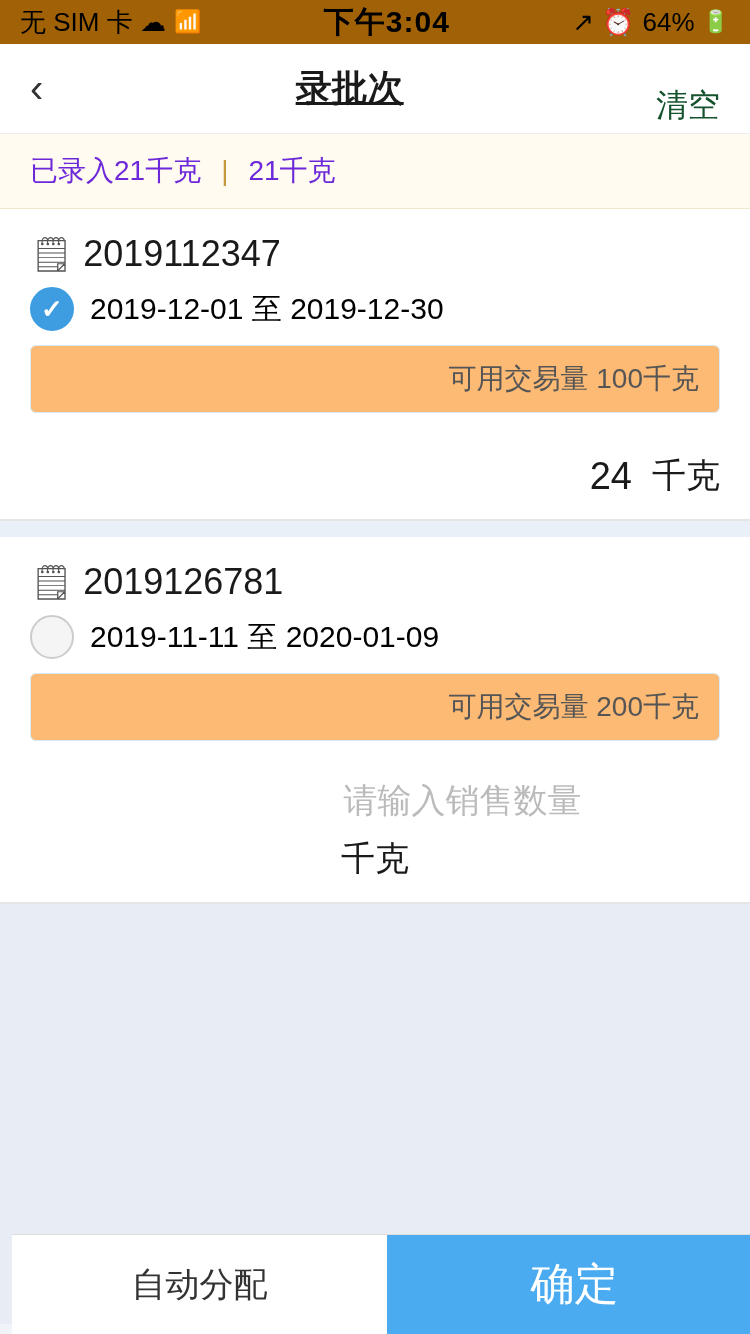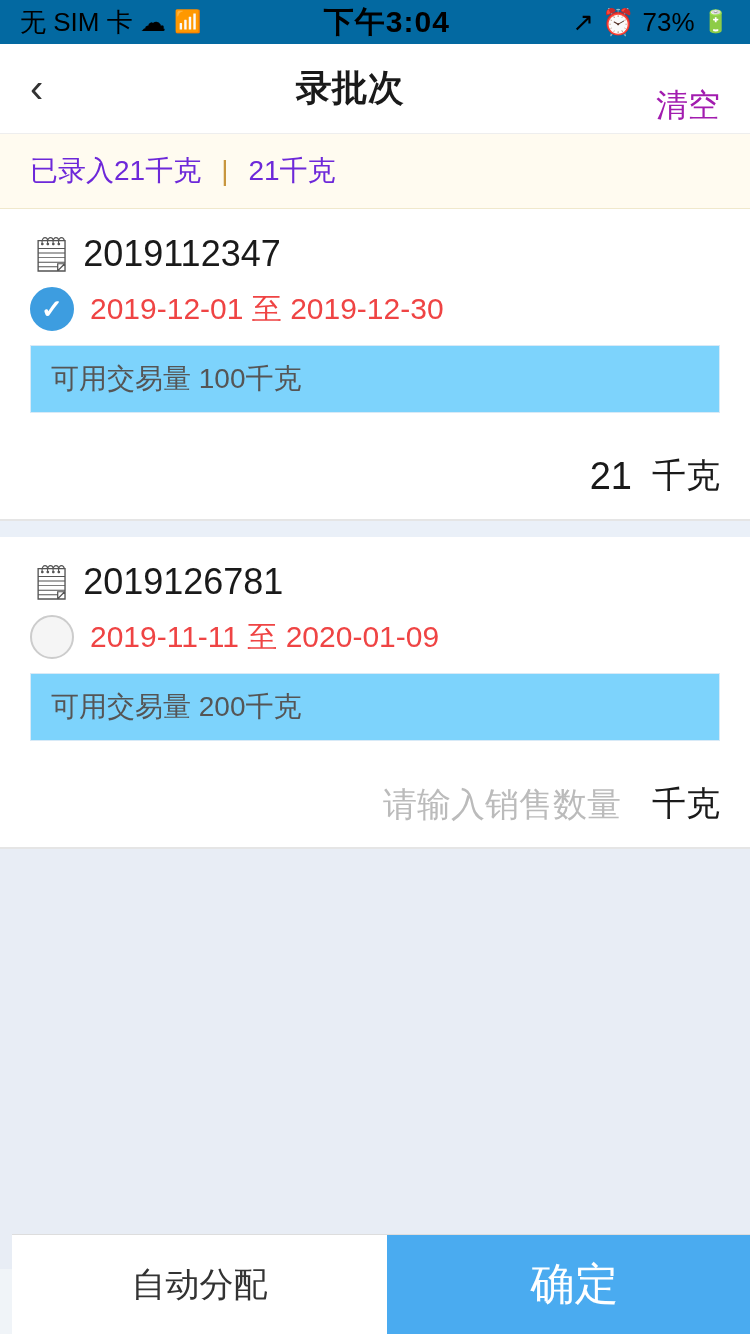--- a/index.html
+++ b/index.html
@@ -8,21 +8,21 @@
       font-family: -apple-system, 'PingFang SC', 'Helvetica Neue', sans-serif;
       background: #f0f4f8;
       width: 750px;
       min-height: 1334px;
       overflow-x: hidden;
       font-size: 32px;
     }
 
     
     .status-bar {
-      background: #0369a1;
+      background: #a16207;
       height: 44px;
       display: flex;
       align-items: center;
       justify-content: space-between;
       padding: 0 20px;
       font-size: 28px;
       font-weight: 500;
     }
     .status-left {
       display: flex;
@@ -56,24 +56,25 @@
     }
     .nav-back {
       font-size: 40px;
       color: #333;
       cursor: pointer;
     }
     .nav-title {
       font-size: 36px;
       font-weight: 600;
       color: #1a1a1a;
+      text-decoration: underline;
     }
     .nav-action {
       font-size: 32px;
-      color: #a21caf;
+      color: #14532d;
       cursor: pointer;
       margin-top: 35px;
     }
 
     
     .summary-bar {
       background: #fffbf0;
       padding: 18px 30px;
       display: flex;
       align-items: center;
@@ -132,30 +133,31 @@
       justify-content: center;
     }
     .radio-circle.selected::after {
       content: '✓';
       color: #fff;
       font-size: 26px;
       font-weight: 700;
     }
     .batch-date {
       font-size: 30px;
-      color: #ef4444;
+      color: #000000;
     }
     .available-row {
-      background: #7dd3fc;
+      background: #fdba74;
       border: 1px solid #d8eaf7;
-      border-radius: 0;
+      border-radius: 6px;
       padding: 14px 20px;
       font-size: 28px;
       color: #555;
       margin-left: 0;
+      text-align: right;
     }
 
     
     .quantity-row {
       background: #fff;
       padding: 20px 30px;
       display: flex;
       align-items: center;
       justify-content: flex-end;
       gap: 20px;
@@ -179,20 +181,21 @@
 
     
     .input-row {
       background: #fff;
       padding: 20px 30px;
       display: flex;
       align-items: center;
       justify-content: flex-start;
       gap: 16px;
       border-bottom: 2px solid #e5e5e5;
+      flex-direction: column;
     }
     .quantity-input {
       font-size: 34px;
       color: #bbb;
       border: none;
       outline: none;
       text-align: right;
       background: transparent;
       flex: 1;
     }
@@ -256,21 +259,21 @@
 
 <div class="status-bar">
   <div class="status-left">
     <span>无 SIM 卡 ☁</span>
     <span class="wifi-icon">📶</span>
   </div>
   <div class="status-center">下午3:04</div>
   <div class="status-right">
     <span>↗</span>
     <span>⏰</span>
-    <span>73%</span>
+    <span>64%</span>
     <span class="battery-icon">🔋</span>
   </div>
 </div>
 
 <div class="nav-bar">
   <span class="nav-back">‹</span>
   <span class="nav-title">录批次</span>
   <span class="nav-action">清空</span>
 </div>
 
@@ -288,21 +291,21 @@
       <span class="batch-number">2019112347</span>
     </div>
     <div class="batch-date-row">
       <div class="radio-circle selected"></div>
       <span class="batch-date">2019-12-01 至 2019-12-30</span>
     </div>
     <div class="available-row">可用交易量 100千克</div>
   </div>
 
   <div class="quantity-row">
-    <span class="quantity-value">21</span>
+    <span class="quantity-value">24</span>
     <span class="quantity-unit">千克</span>
   </div>
 
   <div class="section-separator"></div>
 
   <div class="batch-item">
     <div class="batch-header">
       <span class="batch-icon">🗒</span>
       <span class="batch-number">2019126781</span>
     </div>

